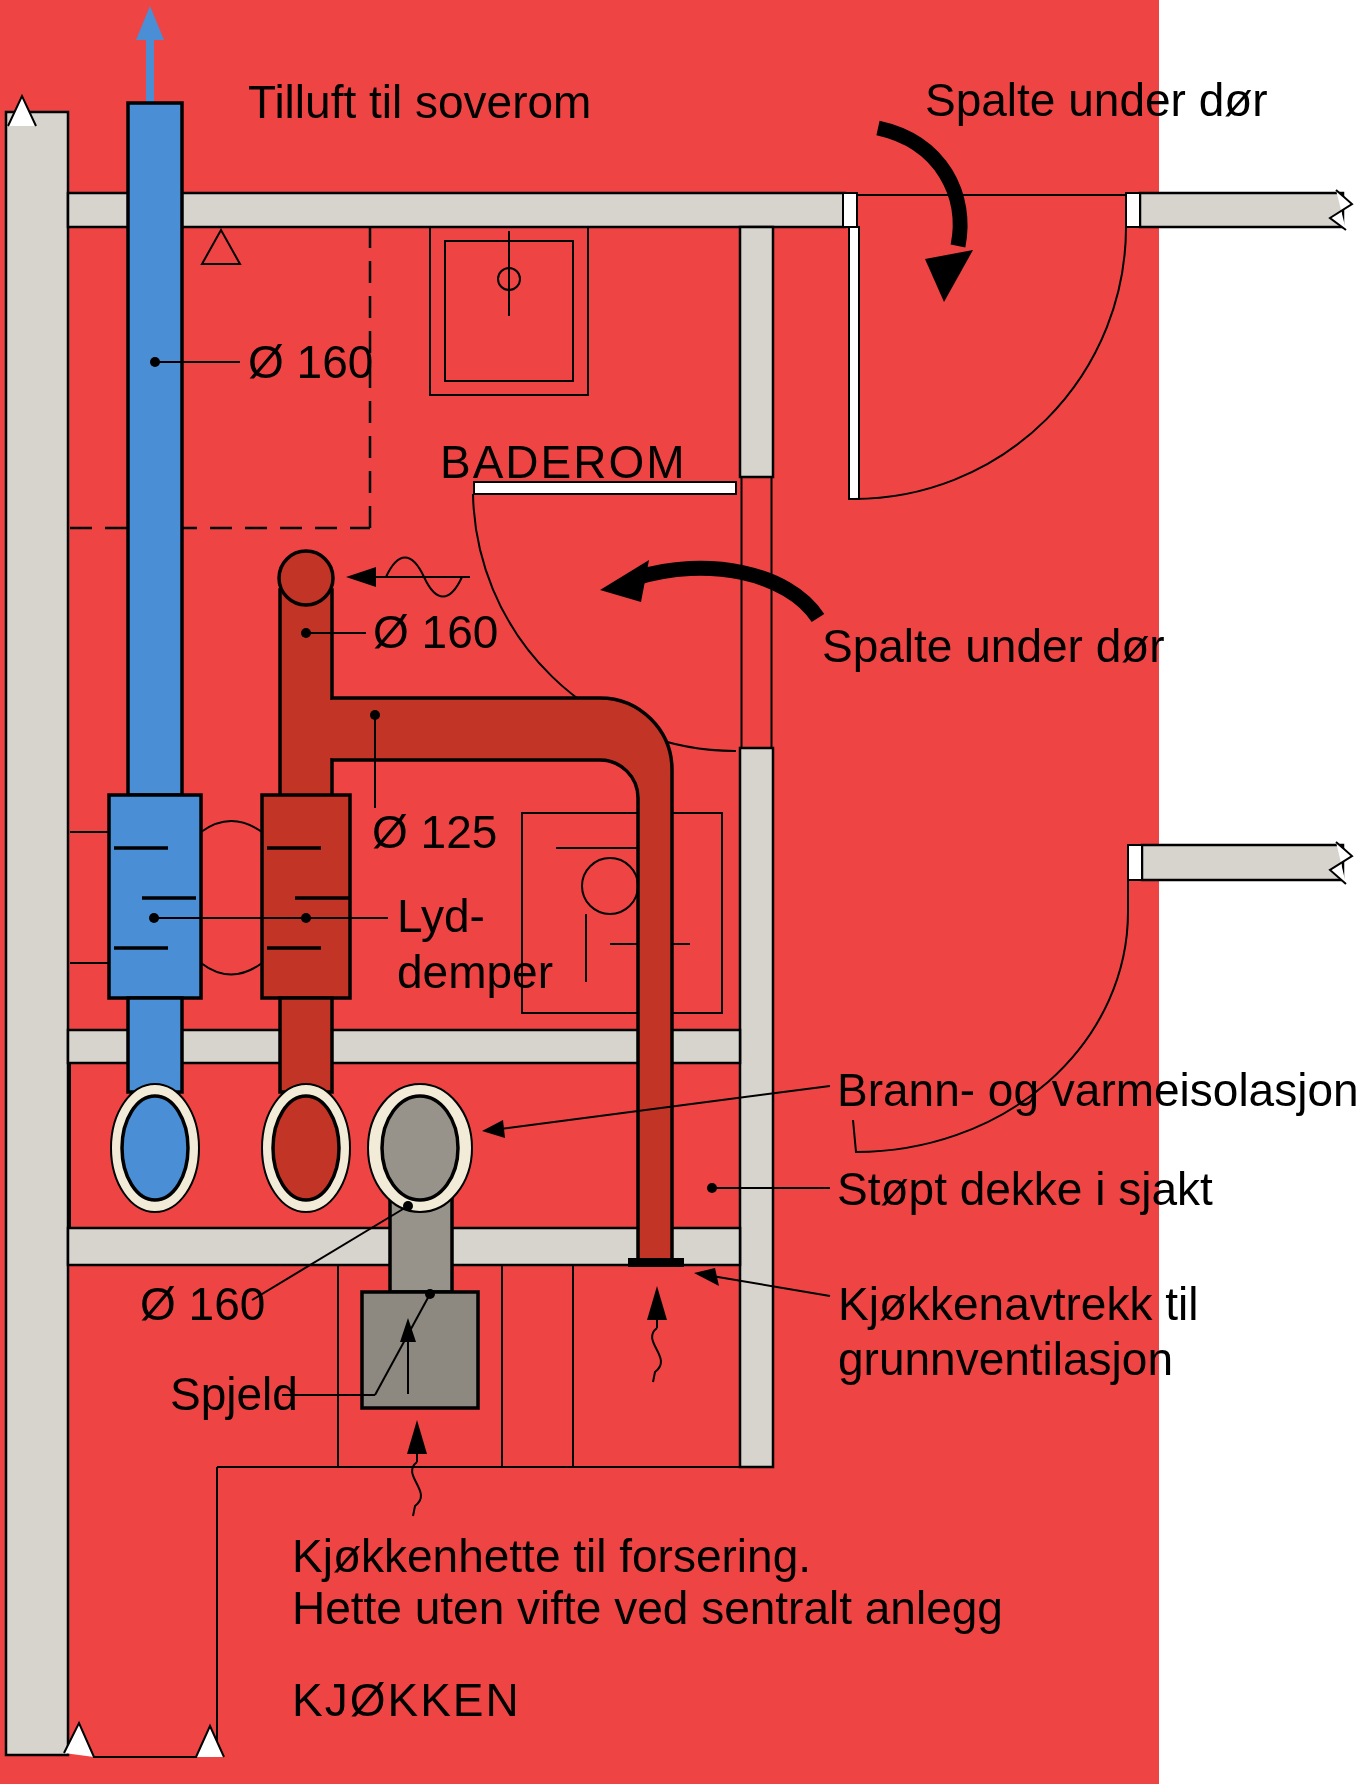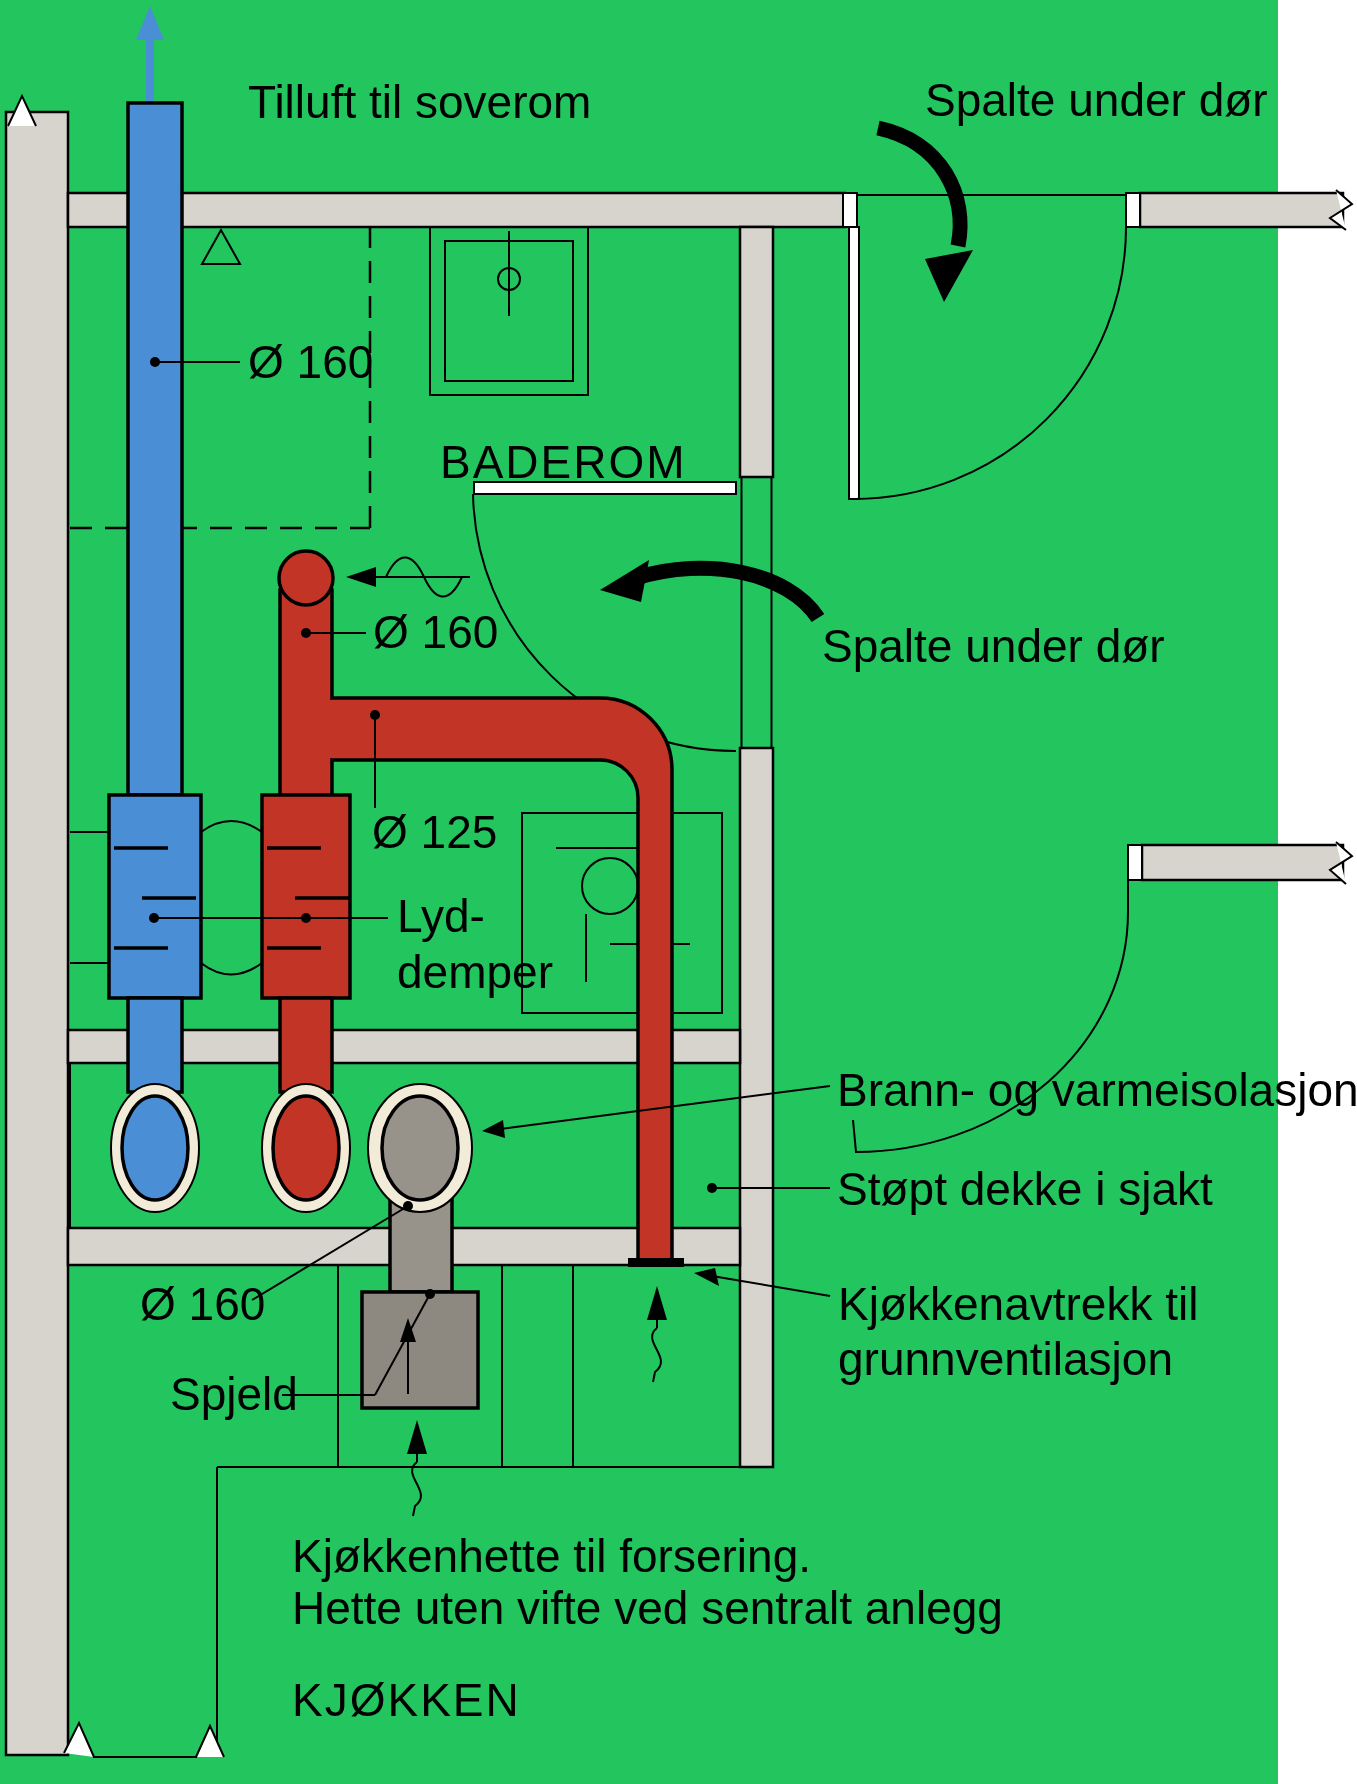--- a/index.html
+++ b/index.html
@@ -1,16 +1,16 @@
 <!DOCTYPE html>
 <html style="--supply-blue: #4a8ed5; --exhaust-red: #c23526; --wall-gray: #d7d3cd; --duct-gray: #97938b; --hood-gray: #8d8981; --ring-cream: #f1ebd7;"><head>
 <meta charset="utf-8">
 <style>
   html,body{margin:0;padding:0;background:#fff;}
-  .stage{width:1278px;height:1784px;position:relative;background:#22c55e;}
+  .stage{width:1159px;height:1784px;position:relative;background:#ef4444;}
   svg{display:block;font-family:"Liberation Sans", sans-serif;}
   .lbl{font-size:46px;fill:#000;}
   .lbl-sp{font-size:46px;fill:#000;letter-spacing:2px;}
   .wall{fill:var(--wall-gray);stroke:#000;stroke-width:2.5;}
   .thin{stroke:#000;stroke-width:2;fill:none;}
   .thinw{stroke:#000;stroke-width:2;fill:#fff;}
   .dash{stroke:#000;stroke-width:2.5;fill:none;stroke-dasharray:22 13;}
   .duct-b{fill:var(--supply-blue);stroke:#000;stroke-width:3.5;}
   .duct-r{fill:var(--exhaust-red);stroke:#000;stroke-width:3.5;}
   .duct-g{fill:var(--duct-gray);stroke:#000;stroke-width:3.5;}

